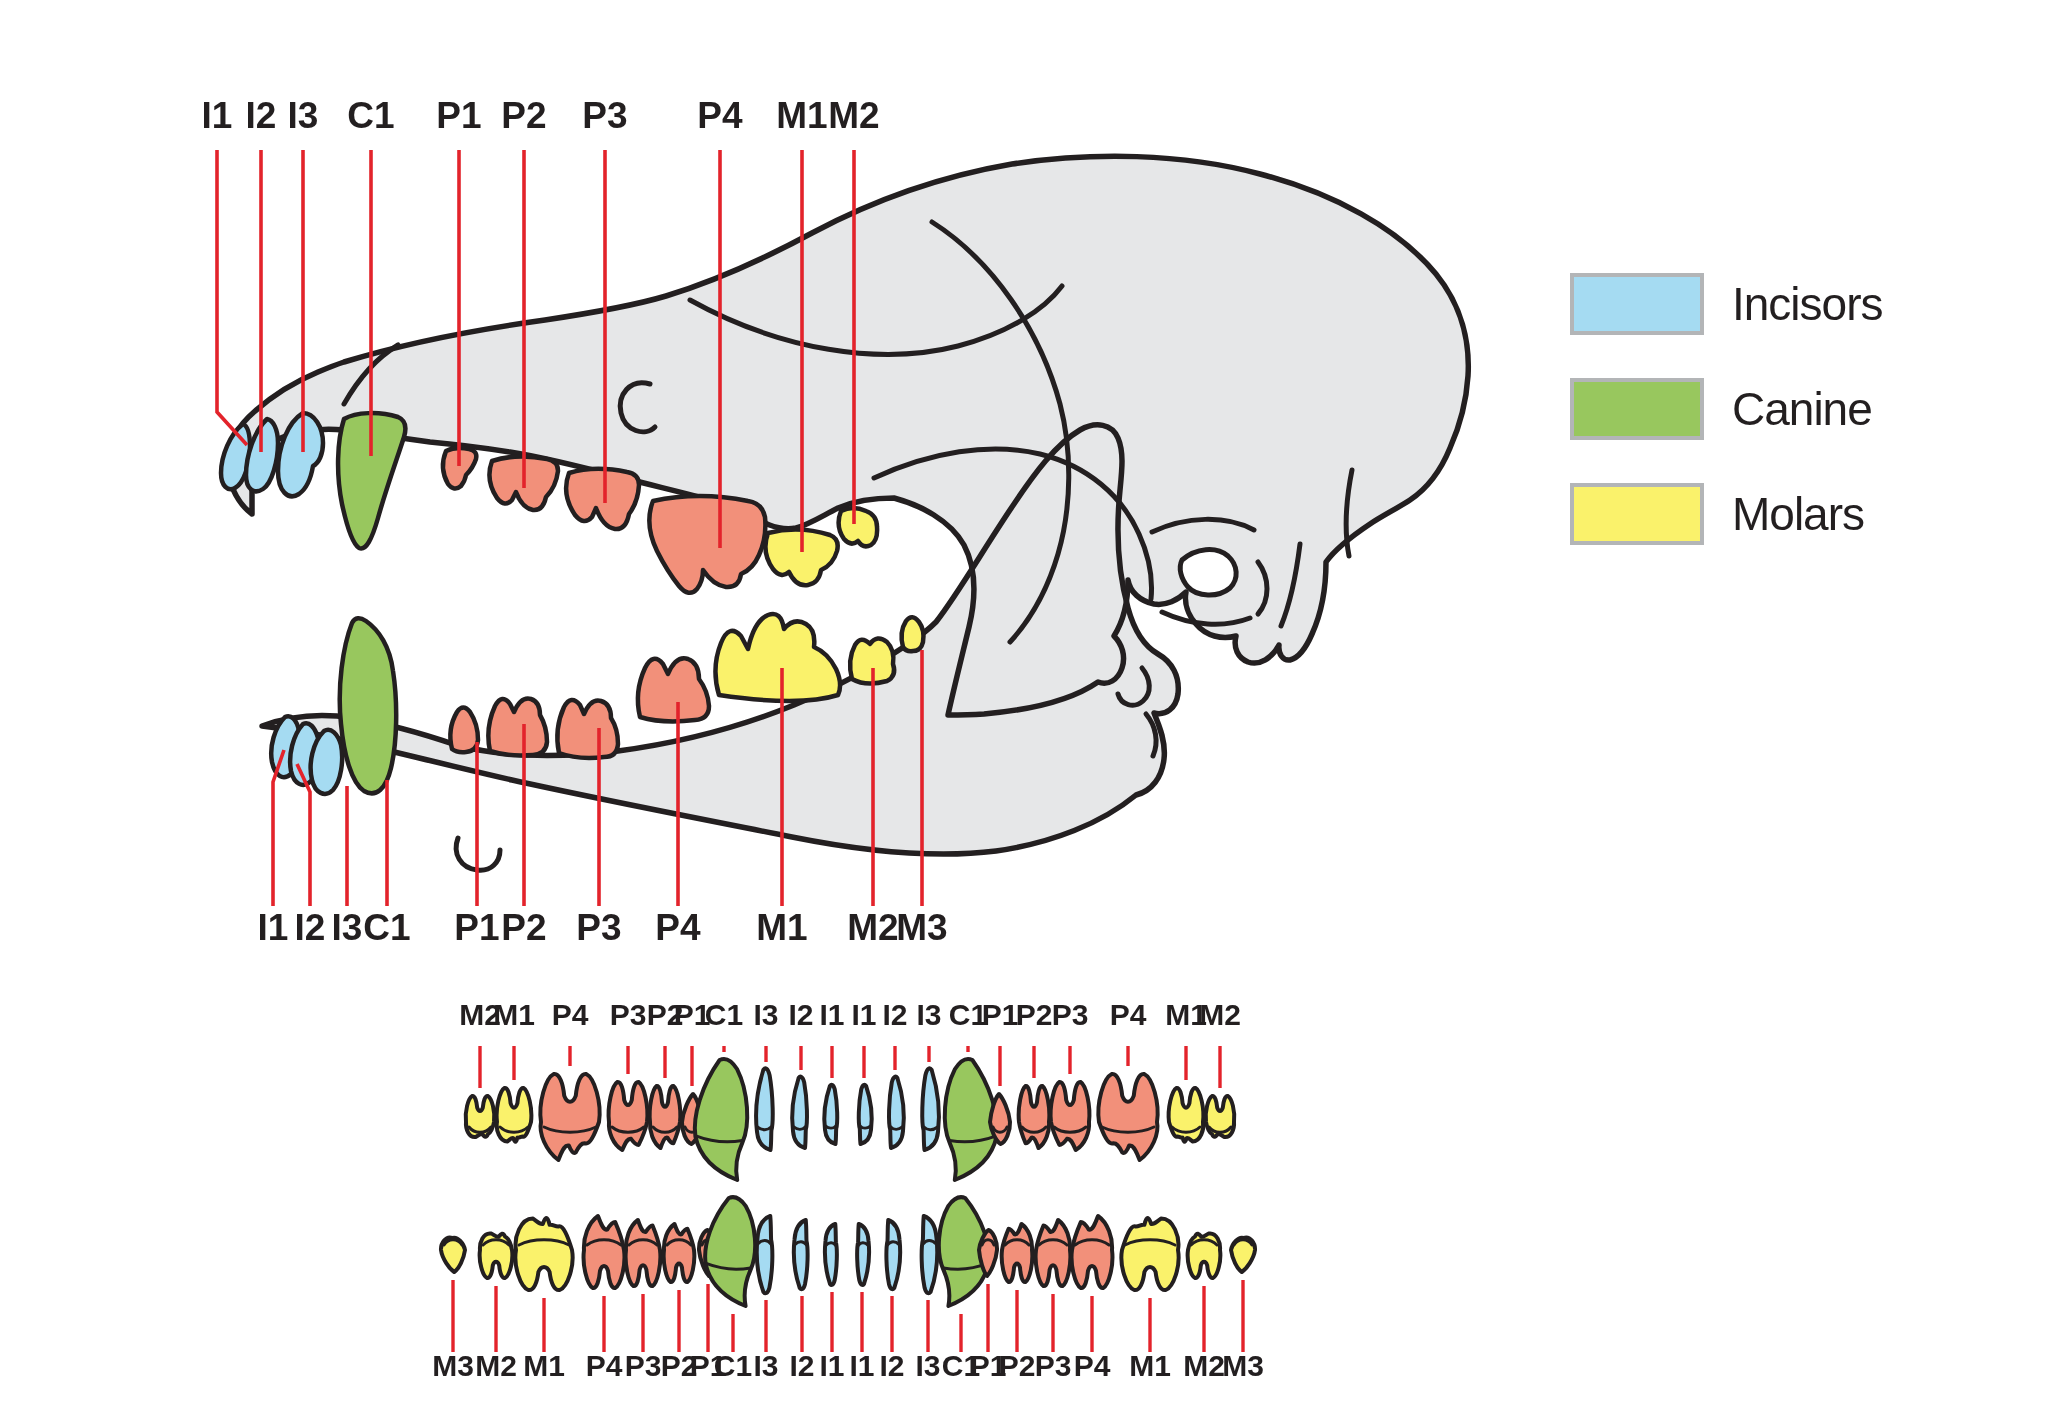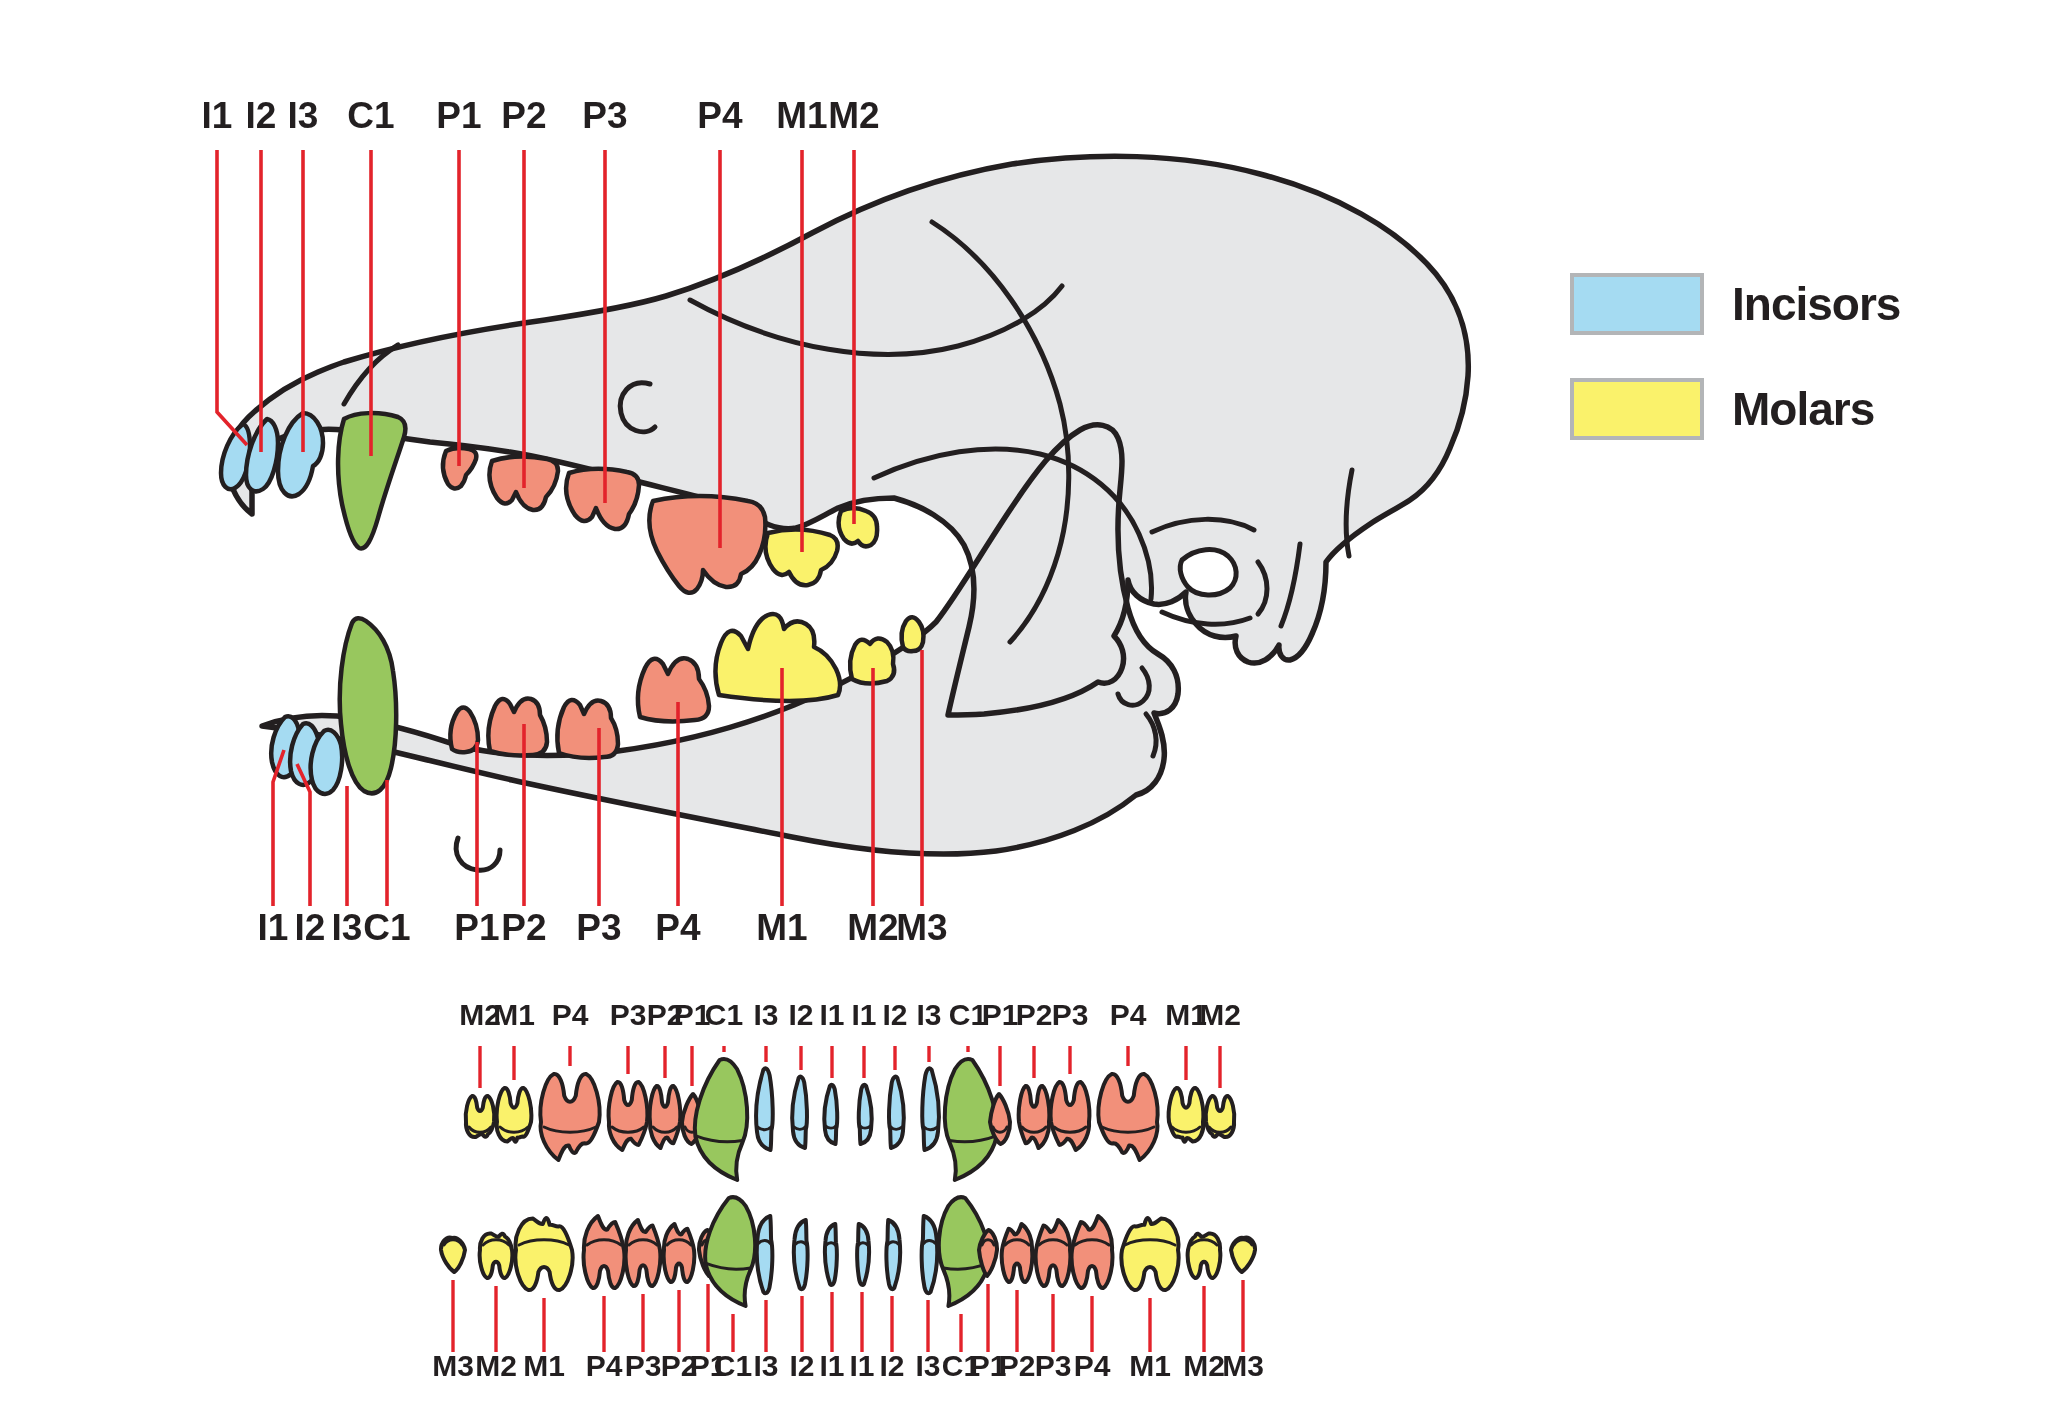--- a/index.html
+++ b/index.html
@@ -2,21 +2,21 @@
 <html><head>
 <meta charset="utf-8">
 <style>
   html,body{margin:0;padding:0;background:#ffffff;}
   .stage{position:relative;width:2048px;height:1426px;background:#ffffff;overflow:hidden;
          font-family:"Liberation Sans",sans-serif;}
   #art{position:absolute;left:0;top:0;}
   .legend{position:absolute;left:1570px;top:273px;}
   .legend-row{display:flex;align-items:center;height:62px;margin-bottom:43px;}
   .swatch{width:134px;height:62px;border:4px solid #b3b5b7;box-sizing:border-box;flex:0 0 auto;}
-  .legend-label{margin-left:28px;font-size:46px;font-weight:bold;color:#231f20;letter-spacing:-1px;}
+  .legend-label{margin-left:28px;font-size:46px;font-weight:normal;color:#231f20;letter-spacing:-1px;}
   text{font-family:"Liberation Sans",sans-serif;font-weight:bold;fill:#231f20;}
   .skull-callout-text{font-size:37px;}
   .arch-label{font-size:30px;}
 </style>
 </head>
 <body>
 
 <div class="stage">
   <svg id="art" width="2048" height="1426" viewBox="0 0 2048 1426">
     <g id="skull-fills">
@@ -589,17 +589,21 @@
         </g>
       </g>
   </svg>
 
   <div class="legend">
     <div class="legend-row">
       <div class="swatch" id="sw0" style="background: rgb(165, 219, 242);"></div>
       <div class="legend-label">Incisors</div>
     </div>
     <div class="legend-row">
+      <div class="swatch" id="sw1" style="background: rgb(152, 199, 94);"></div>
+      <div class="legend-label">Canine</div>
+    </div>
+    <div class="legend-row">
       <div class="swatch" id="sw3" style="background: rgb(250, 242, 107);"></div>
       <div class="legend-label">Molars</div>
     </div>
   </div>
 </div>
 
 </body></html>

